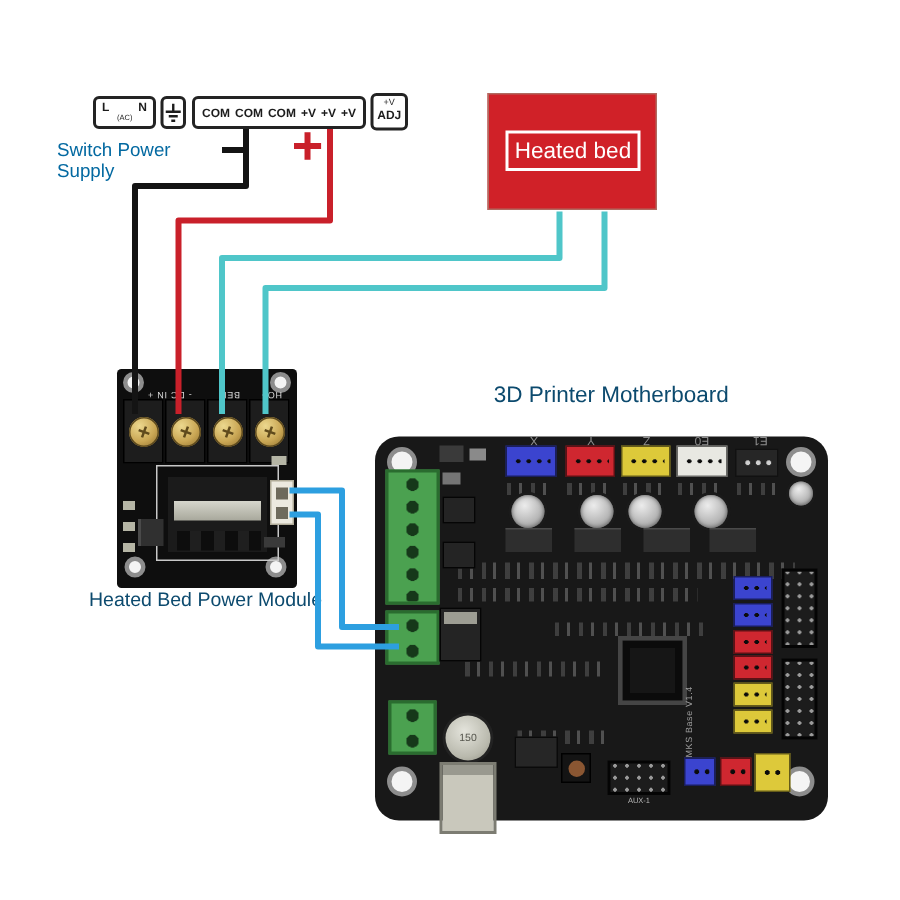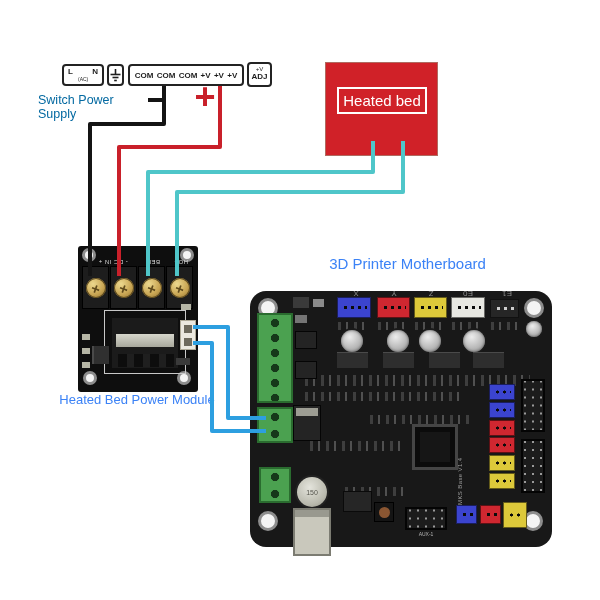--- a/index.html
+++ b/index.html
@@ -22,21 +22,21 @@
   
   .hole{border-radius:50%;background:#f4f4f4;border:3px solid #8d8d8d}
   .tblock{background:#1d1d1d;border:1px solid #000}
   .screw{position:absolute;width:20px;height:20px;border-radius:50%;
          background:radial-gradient(circle at 35% 30%, #ecd88e, #c9a654 55%, #8a6a2a 100%);
          box-shadow:inset 0 0 0 1px #5d4a1e}
   .screw::after{content:"+";position:absolute;inset:0;display:flex;align-items:center;justify-content:center;
          font:700 15px "Liberation Sans",sans-serif;color:#5f4a1c;transform:rotate(20deg)}
   .silk{position:absolute;color:#d8d8d8;font-size:6px;letter-spacing:.5px;transform:rotate(180deg);
         text-align:center;top:12px;height:8px;line-height:8px;white-space:nowrap}
-  .caption{color:#3b82f6;text-align:center}
+  .caption{color:#0c4a6e;text-align:center}
 
   
   .conn{border:1px solid rgba(0,0,0,.55)}
   .pins{position:absolute;left:3px;right:3px;top:5px;bottom:5px;
         background-image:radial-gradient(circle 1.6px at center,#0b0b0b 90%,rgba(0,0,0,0));
         background-size:7px 100%;background-repeat:repeat-x;background-position:1px center}
   .pins-light{background-image:radial-gradient(circle 1.6px at center,#cfcfcf 90%,rgba(0,0,0,0))}
   .axis{position:absolute;top:-2px;height:9px;line-height:9px;font-size:8px;color:#8f8f8f;
         transform:rotate(180deg);text-align:center;width:20px}
   .cap{border-radius:50%;background:radial-gradient(circle at 40% 32%,#ececec,#b5b5b5 60%,#7d7d7d);
@@ -85,21 +85,21 @@
   <span class="ps-small">+V</span>
   <span class="ps-small">+V</span>
 </div>
 <div class="psbox" style="left:247px;top:62px;width:25px;height:25px;text-align:center">
   <div style="font-size:6px;color:#1c1c1c;margin-top:2px">+V</div>
   <div style="font-size:8px;font-weight:bold;color:#1c1c1c">ADJ</div>
 </div>
 <div class="a ps-label" style="left:38px;top:93px;width:112px">Switch Power Supply</div>
 <div class="a plus" style="left:190px;top:82px;width:30px;text-align:center">+</div>
 
-<div class="a bed" style="left: 325px; top: 62px; width: 113px; height: 94px; background-color: rgb(208, 33, 40);">
+<div class="a bed" style="left: 325px; top: 62px; width: 113px; height: 78px; background-color: rgb(208, 33, 40);">
   <div class="a bed-inner" style="left:11px;top:24px;width:90px;height:27px">
     <span>Heated bed</span>
   </div>
 </div>
 
 <div class="a" style="left: 78px; top: 246px; width: 120px; height: 146px; border-radius: 3px; background-color: rgb(14, 14, 14);">
   <div class="a hole" style="left:4px;top:2px;width:14px;height:14px"></div>
   <div class="a hole" style="left:102px;top:2px;width:14px;height:14px"></div>
   <div class="a hole" style="left:5px;top:125px;width:14px;height:14px"></div>
   <div class="a hole" style="left:99px;top:125px;width:14px;height:14px"></div>

